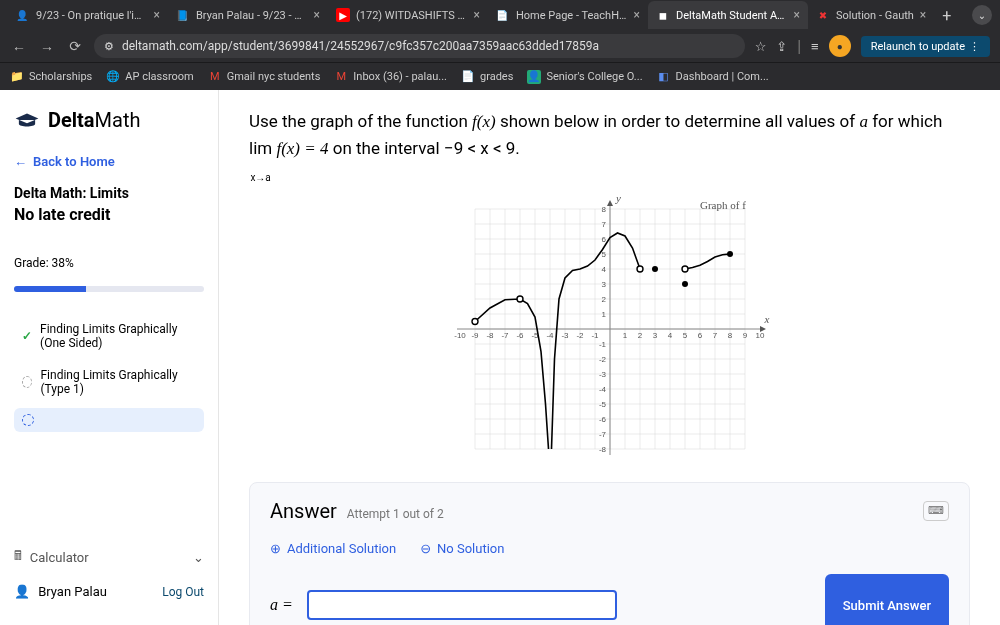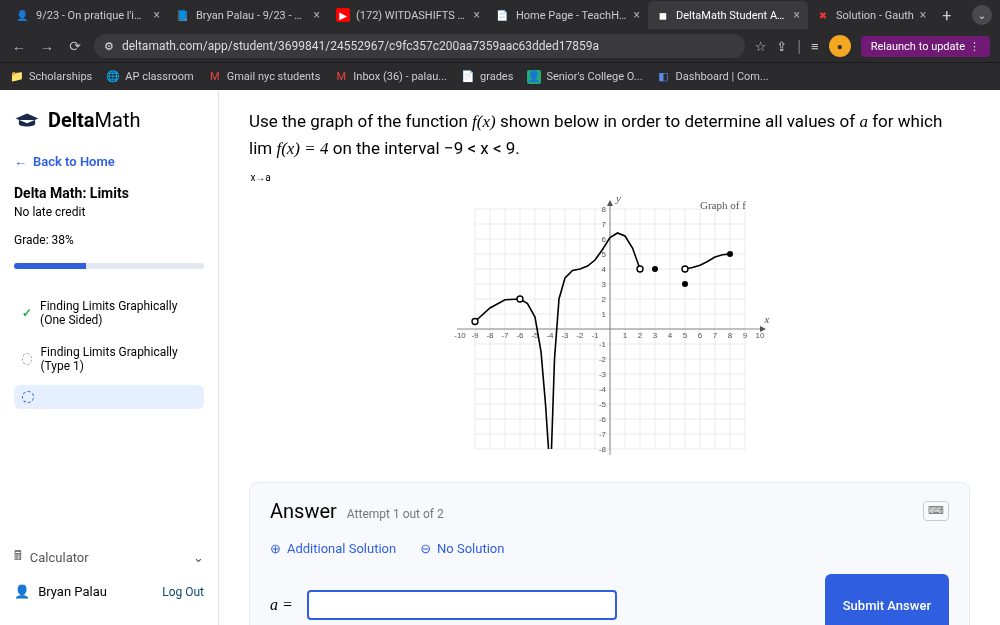--- a/index.html
+++ b/index.html
@@ -15,35 +15,35 @@
 .tab .close { font-size: 12px; color: #aaa; }
 .new-tab { padding: 0 8px; color: #ccc; font-size: 16px; }
 .tab-chevron { margin-left: auto; width: 20px; height: 20px; border-radius: 50%; background: #4a4a4d; display: flex; align-items: center; justify-content: center; font-size: 10px; }
 
 .addr-bar { display: flex; align-items: center; height: 32px; padding: 0 10px; gap: 10px; background: #2b2b2e; }
 .nav-btn { color: #bbb; font-size: 14px; width: 18px; text-align: center; }
 .url-box { flex: 1; background: #3a3a3d; border-radius: 14px; height: 24px; display: flex; align-items: center; padding: 0 10px; gap: 8px; color: #ddd; font-size: 12px; }
 .addr-right { display: flex; align-items: center; gap: 10px; }
 .star-icon, .ext-icon, .eq-icon { color: #ccc; font-size: 13px; }
 .avatar { width: 22px; height: 22px; border-radius: 50%; background: #f5a623; display: flex; align-items: center; justify-content: center; font-size: 10px; color: #333; }
-.relaunch { background: #701a75; color: #fff; font-size: 11px; padding: 4px 10px; border-radius: 4px; display: flex; align-items: center; gap: 4px; }
+.relaunch { background: #0c4a6e; color: #fff; font-size: 11px; padding: 4px 10px; border-radius: 4px; display: flex; align-items: center; gap: 4px; }
 
 .bookmark-bar { display: flex; align-items: center; height: 28px; padding: 0 10px; gap: 14px; background: #2b2b2e; border-top: 1px solid #1a1a1c; font-size: 11px; color: #ccc; }
 .bookmark { display: flex; align-items: center; gap: 5px; white-space: nowrap; }
 .bm-icon { width: 14px; height: 14px; display: inline-flex; align-items: center; justify-content: center; }
 
 
 .app { display: flex; height: calc(625px - 90px); background: #fff; }
 .sidebar { width: 219px; border-right: 1px solid #e5e5e5; padding: 18px 14px; display: flex; flex-direction: column; }
 .logo { display: flex; align-items: center; gap: 8px; font-size: 20px; margin-bottom: 22px; }
 .logo .bold { font-weight: 700; }
 .cap-icon { width: 26px; height: 18px; }
 .back-home { color: #2f5fe0; font-weight: 600; font-size: 13px; display: flex; align-items: center; gap: 6px; margin-bottom: 16px; }
 .assign-title { font-weight: 700; font-size: 14px; margin-bottom: 4px; }
-.late { font-size: 12px; margin-bottom: 14px; }
+.late { font-size: 16px; margin-bottom: 32px; font-weight: bold; }
 .grade { font-size: 12px; margin-bottom: 16px; }
 .progress { width: 100%; height: 6px; background: #e5e7f0; border-radius: 3px; overflow: hidden; margin-bottom: 24px; }
 .progress-fill { height: 100%; background: #2f5fe0; width: 38%; }
 .skill-list { display: flex; flex-direction: column; gap: 6px; }
 .skill { display: flex; align-items: center; gap: 8px; font-size: 12px; padding: 6px 8px; border-radius: 6px; }
 .skill.active { background: #e6effd; font-weight: 600; }
 .skill .check { color: #2aa745; font-weight: 700; }
 .skill .dotted { width: 12px; height: 12px; border: 1.5px dashed #aaa; border-radius: 50%; }
 .skill .dotted.blue { border-color: #2f5fe0; }
 .sidebar-bottom { margin-top: auto; font-size: 13px; }

